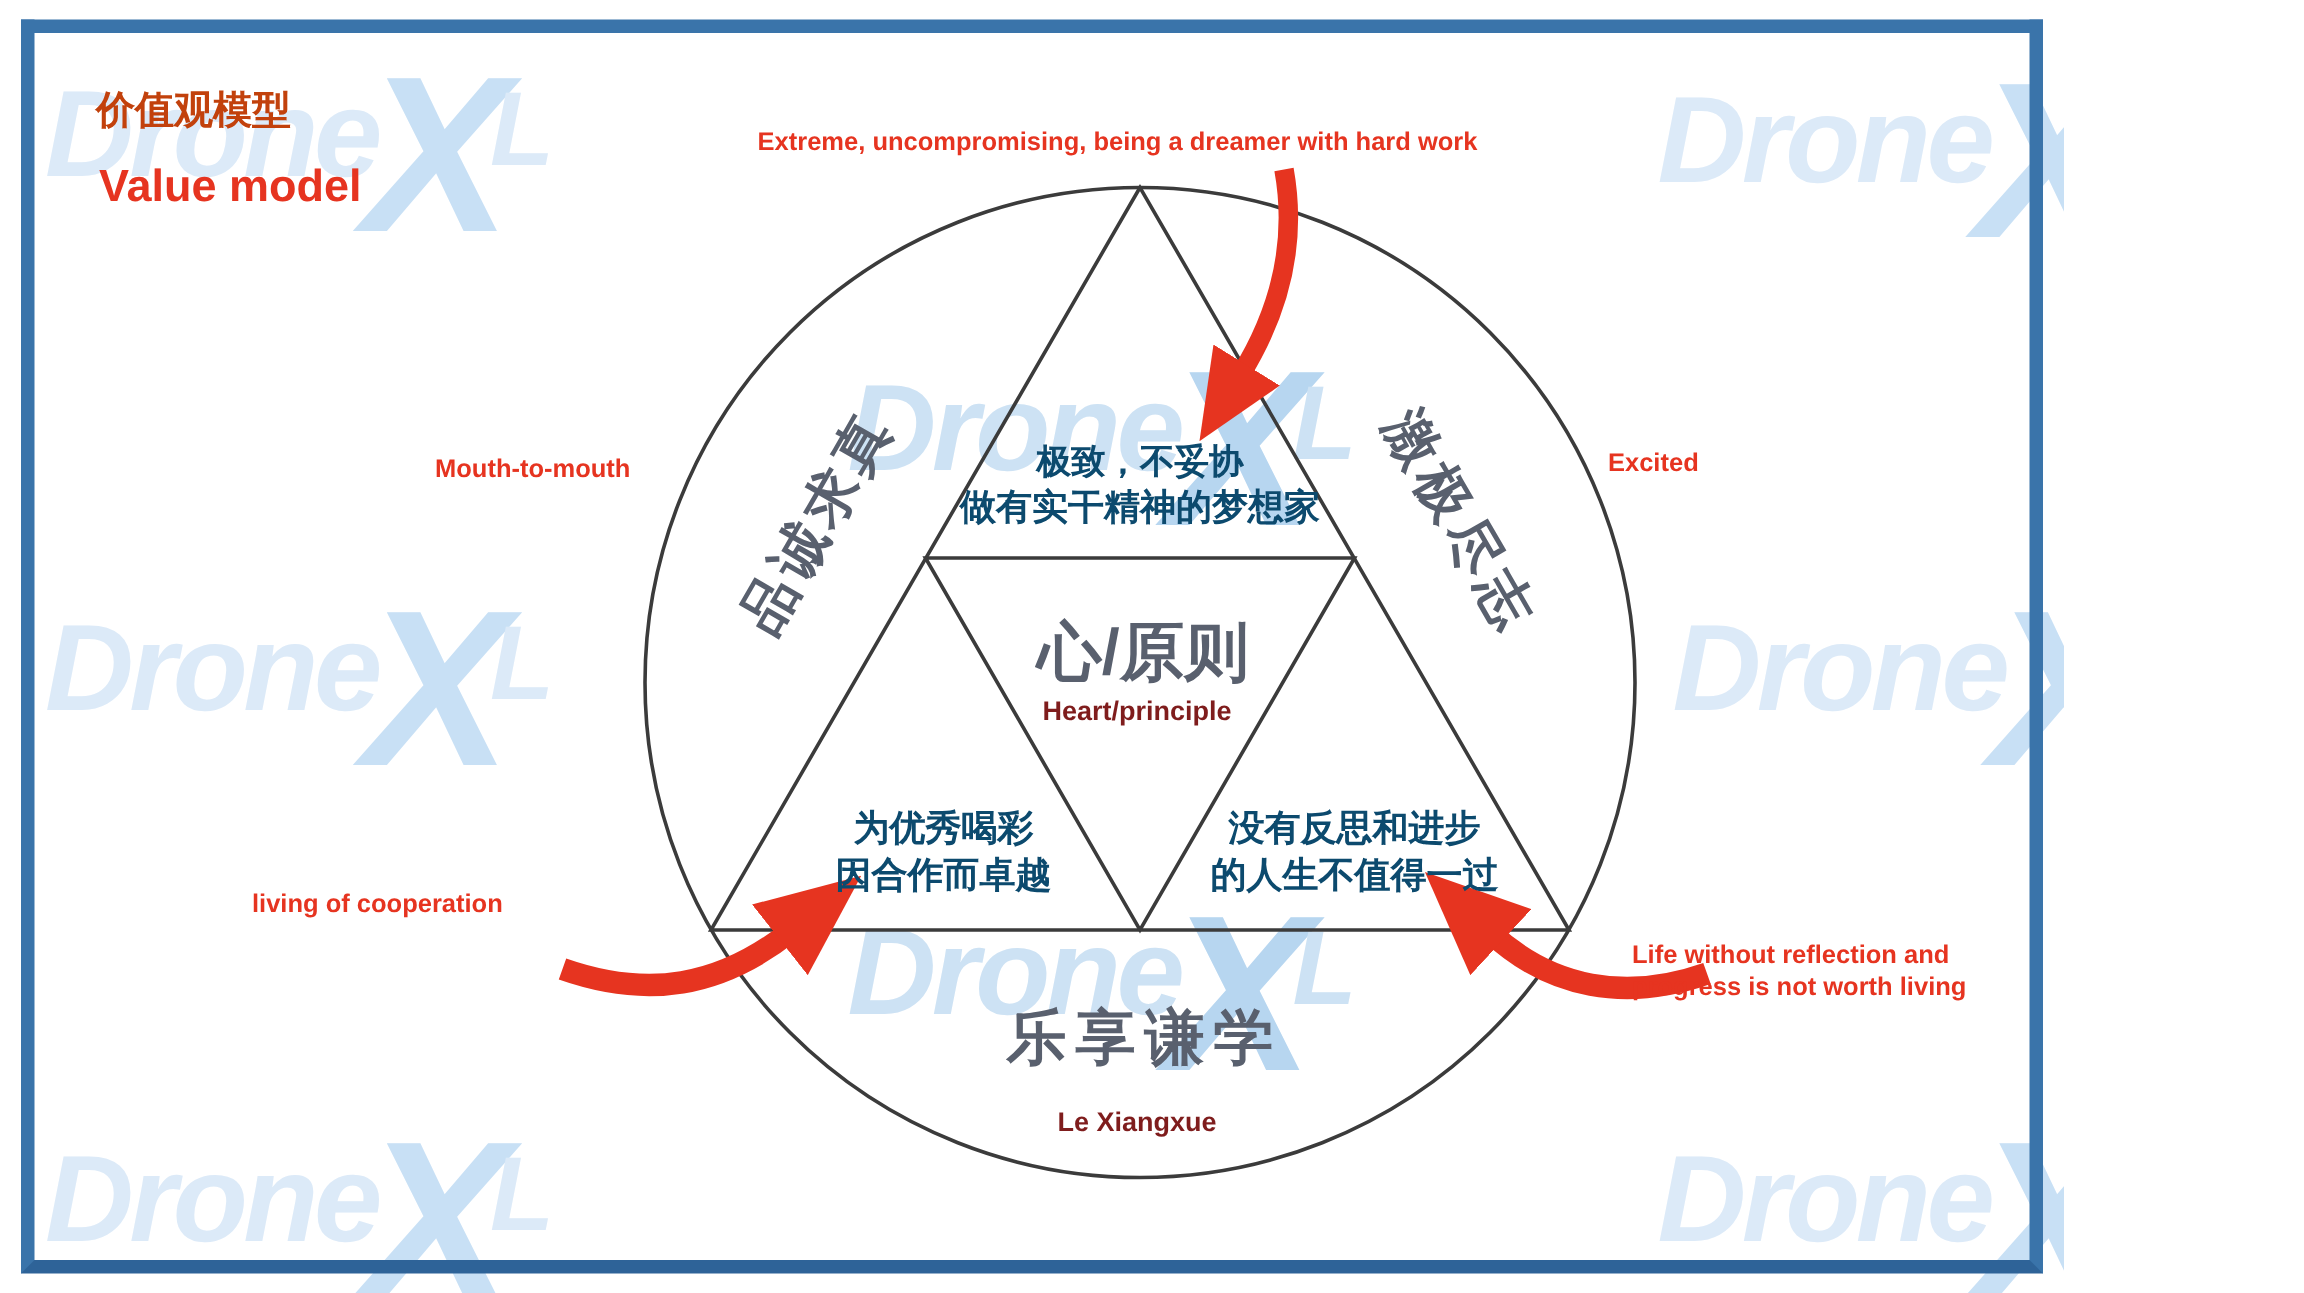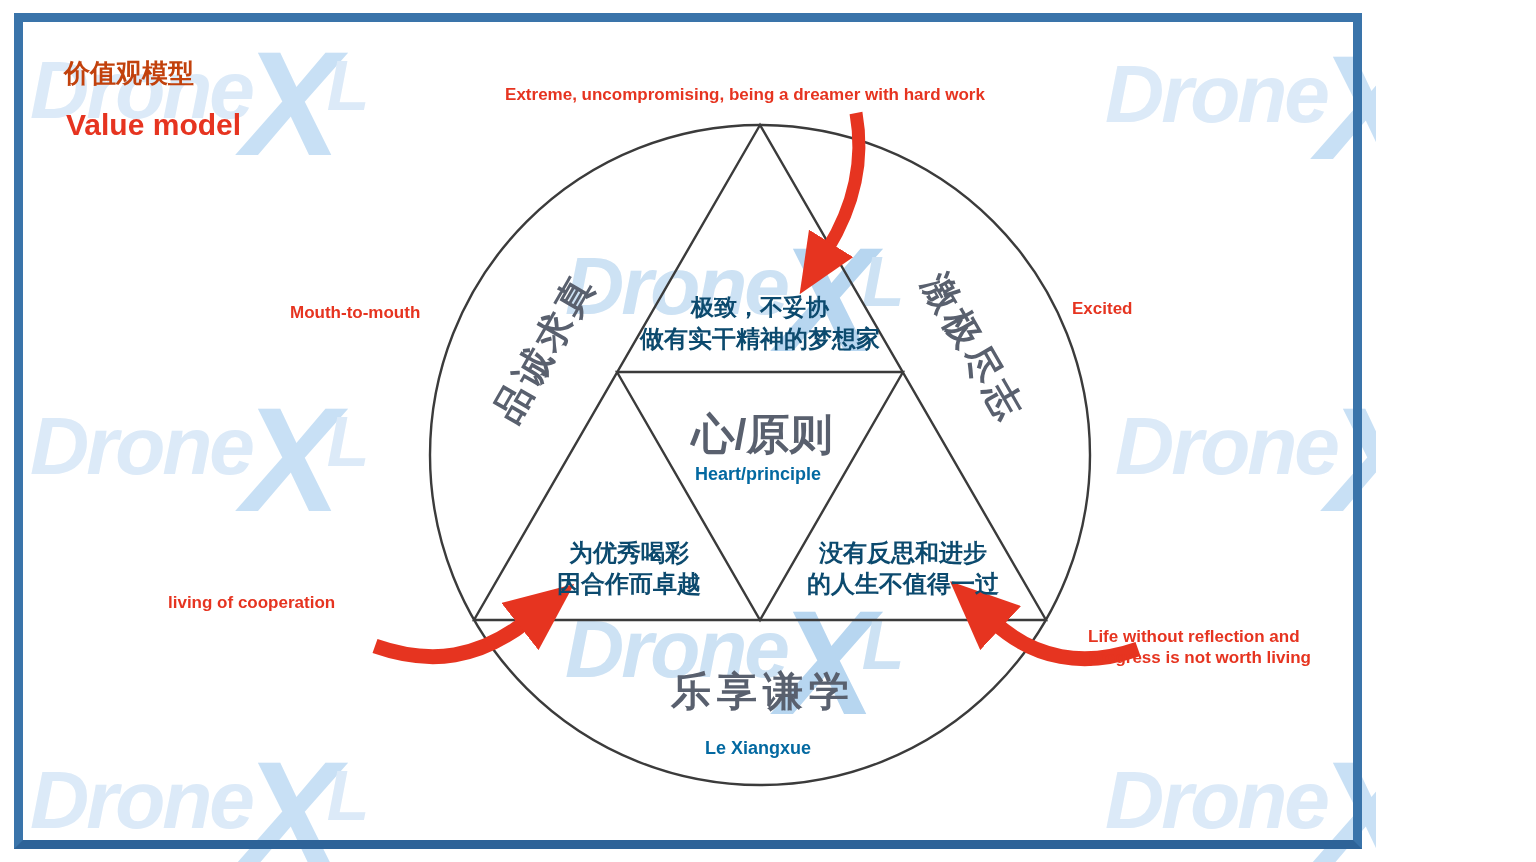--- a/index.html
+++ b/index.html
@@ -19,21 +19,21 @@
   
   .diagram-svg{position:absolute;left:0;top:0;z-index:2;}
   .txt{position:absolute;z-index:3;white-space:nowrap;}
   .center{transform:translateX(-50%);text-align:center;}
   
   .title-zh{font-size:26px;font-weight:bold;color:#c2410c;}
   .title-en{font-size:30px;font-weight:bold;color:#E63420;}
   .anno{font-size:17px;font-weight:bold;color:#E63420;line-height:21px;}
   .cell{font-size:24px;font-weight:bold;color:#0c4a6e;line-height:31px;}
   .big-gray{font-size:43px;font-weight:bold;color:#59606E;}
-  .sub-red{font-size:18px;font-weight:bold;color:#0369a1;}
+  .sub-red{font-size:18px;font-weight:bold;color:#7f1d1d;}
   .edge-label{font-size:37px;font-weight:bold;color:#59606E;letter-spacing:4px;}
   .rot-left{left:545px;top:348px;transform:translate(-50%,-50%) rotate(-60deg);}
   .rot-right{left:973px;top:348px;transform:translate(-50%,-50%) rotate(60deg);}
 </style>
 </head>
 <body>
 
 <div class="slide">
 
   <div class="wm" style="left:30px;top:16px">

